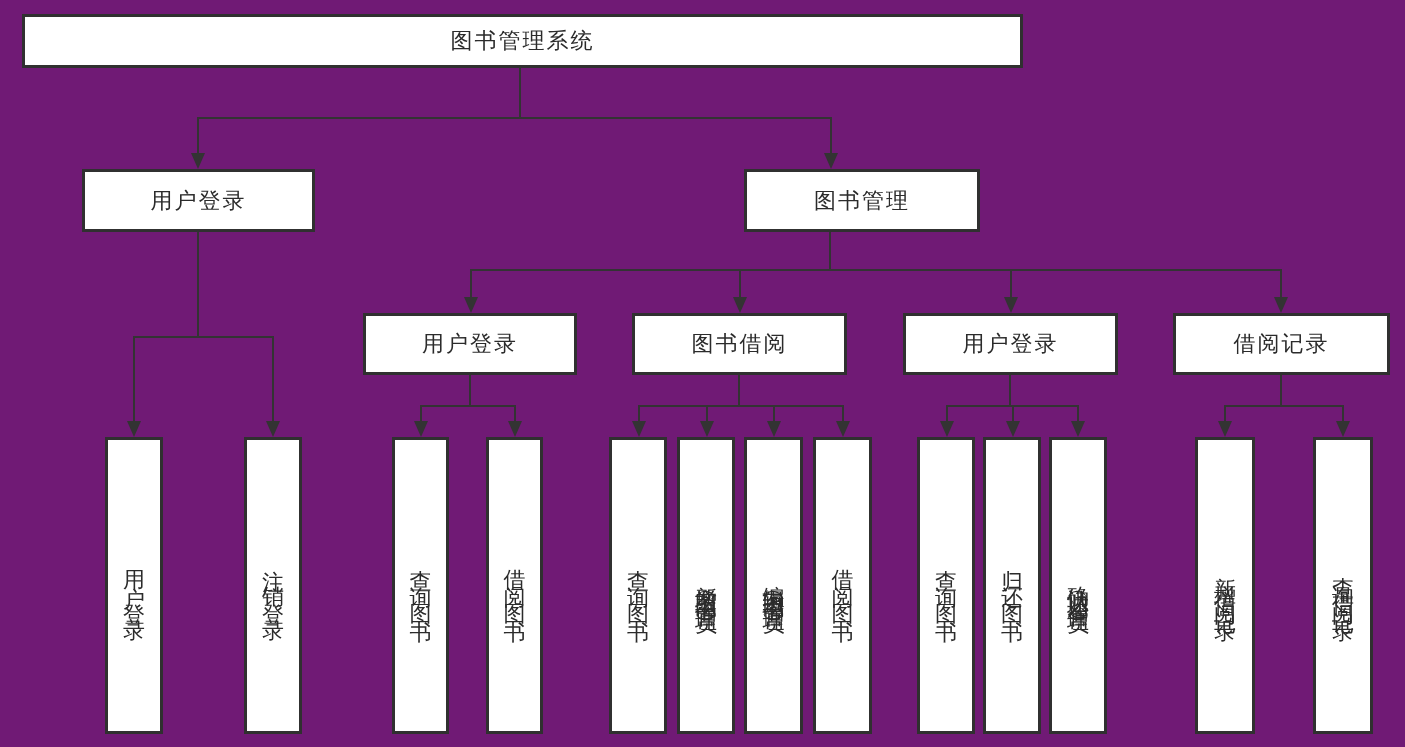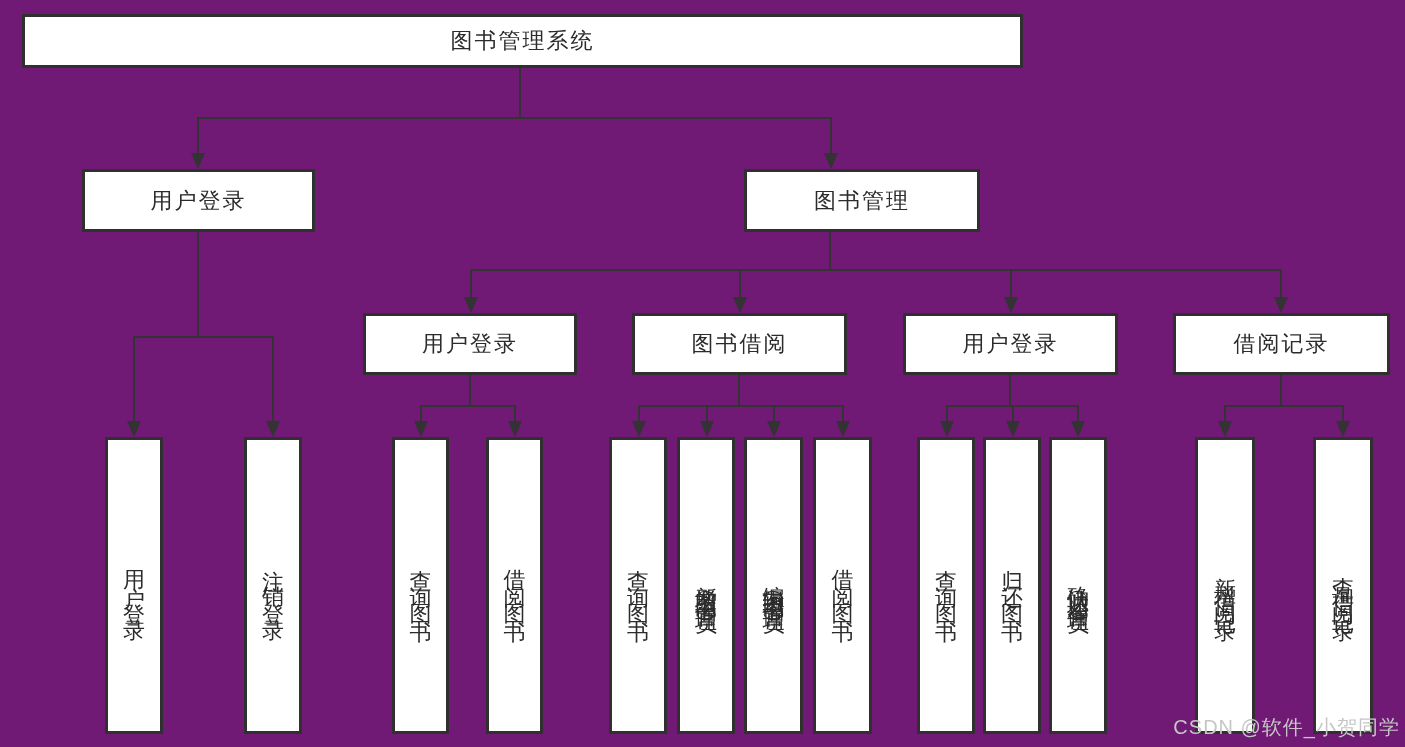--- a/index.html
+++ b/index.html
@@ -160,15 +160,14 @@
     <span class="vlabel sp10">确认归还（管理员）</span>
   </div>
 
   <div class="box" style="left:1195px; top:437px; width:60px; height:297px;">
     <span class="vlabel sp6">新增借阅记录</span>
   </div>
   <div class="box" style="left:1313px; top:437px; width:60px; height:297px;">
     <span class="vlabel sp6">查询借阅记录</span>
   </div>
 
-  <div class="watermark">CSDN @软件_小贺同学</div>
 
 </div>
 
 </body></html>

